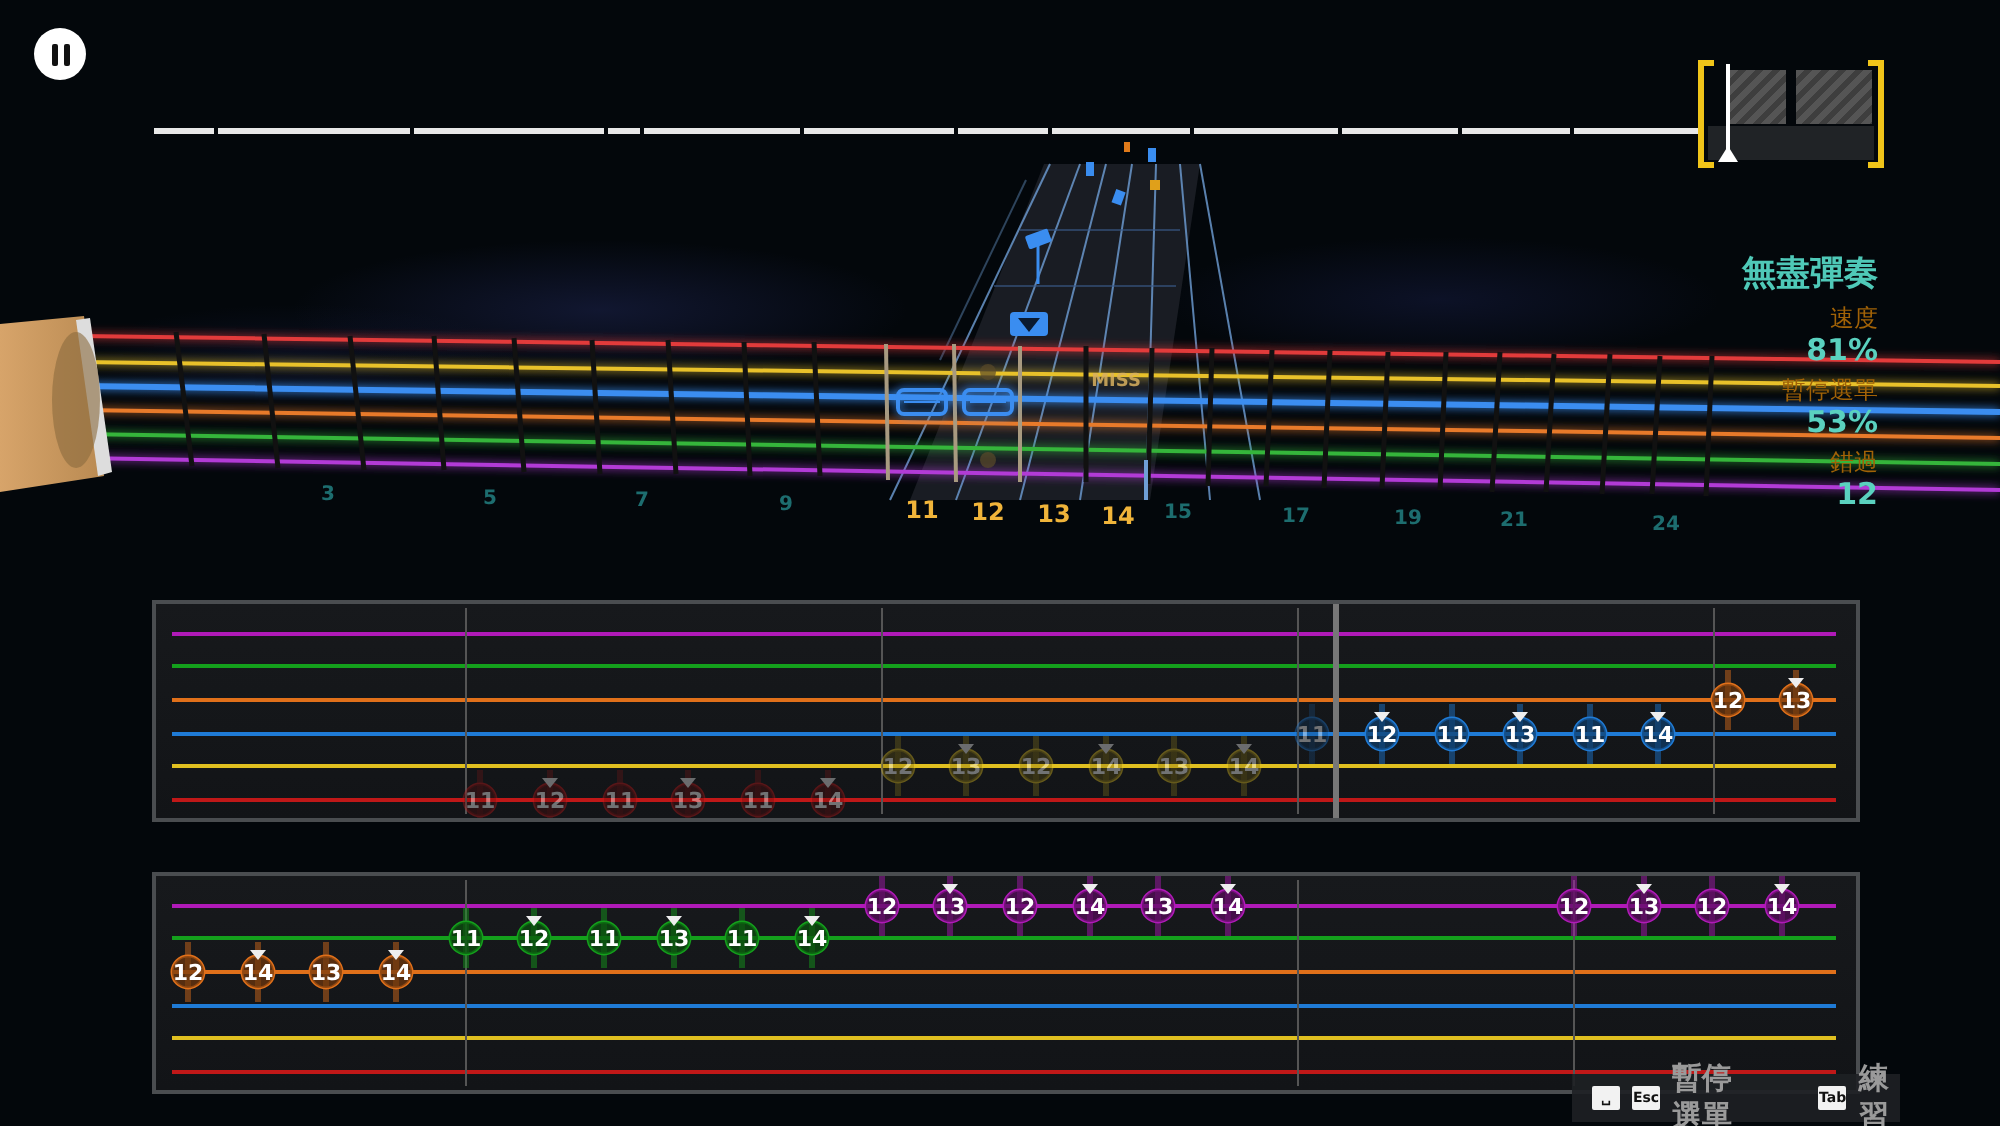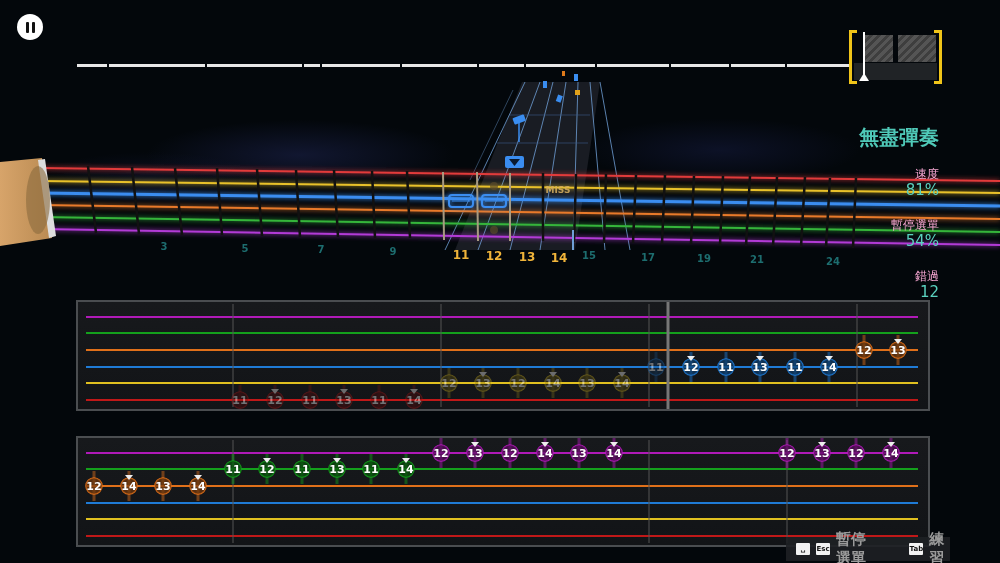--- a/index.html
+++ b/index.html
@@ -49,23 +49,23 @@
   .minimap .cursor-arrow {
     position: absolute; left: 10px; top: 43px; width: 0; height: 0;
     border-left: 5px solid transparent; border-right: 5px solid transparent; border-bottom: 8px solid #fff;
   }
 
   
   .highway { position: absolute; left: 0; top: 60px; width: 1000px; height: 210px; }
 
   
   .stats { position: absolute; right: 61px; top: 127px; text-align: right; }
-  .stats .mode { color: #4fc9b8; font-size: 20px; font-weight: bold; line-height: 20px; }
-  .stats .label { color: #f9a8d4; font-size: 12px; line-height: 15px; margin-top: 20px; }
-  .stats .value { color: #5ad1bf; font-size: 15px; font-weight: normal; line-height: 16px; }
+  .stats .mode { color: #4fc9b8; font-size: 17px; font-weight: bold; line-height: 20px; }
+  .stats .label { color: #a16207; font-size: 12px; line-height: 15px; margin-top: 5px; }
+  .stats .value { color: #5ad1bf; font-size: 15px; font-weight: bold; line-height: 16px; }
 
   
   .tab-panel {
     position: absolute; left: 76px; width: 854px; height: 111px;
     border: 2px solid #4a4d50; background: linear-gradient(#17191c, #121417);
   }
   .tab-panel.p1 { top: 300px; }
   .tab-panel.p2 { top: 436px; }
   .tab-panel svg { position: absolute; left: 0; top: 0; }
 
@@ -227,21 +227,21 @@
     <text x="559" y="262">14</text>
   </g>
   <text x="558" y="193" font-family="DejaVu Sans, sans-serif" font-size="9" font-weight="bold" fill="#d8b060" text-anchor="middle" opacity="0.85">MISS</text>
 </svg>
 
 <div class="stats">
   <div class="mode">無盡彈奏</div>
   <div class="label">速度</div>
   <div class="value">81%</div>
   <div class="label">暫停選單</div>
-  <div class="value">54%</div>
+  <div class="value">53%</div>
   <div class="label">錯過</div>
   <div class="value">12</div>
 </div>
 
 <div class="tab-panel p1">
   <svg id="tab1" width="850" height="107">
       <line x1="8" y1="15" x2="840" y2="15" stroke="#b01ab8" stroke-width="2"></line>
       <line x1="8" y1="31" x2="840" y2="31" stroke="#14a01c" stroke-width="2"></line>
       <line x1="8" y1="48" x2="840" y2="48" stroke="#e0701a" stroke-width="2"></line>
       <line x1="8" y1="65" x2="840" y2="65" stroke="#1f7bd6" stroke-width="2"></line>

